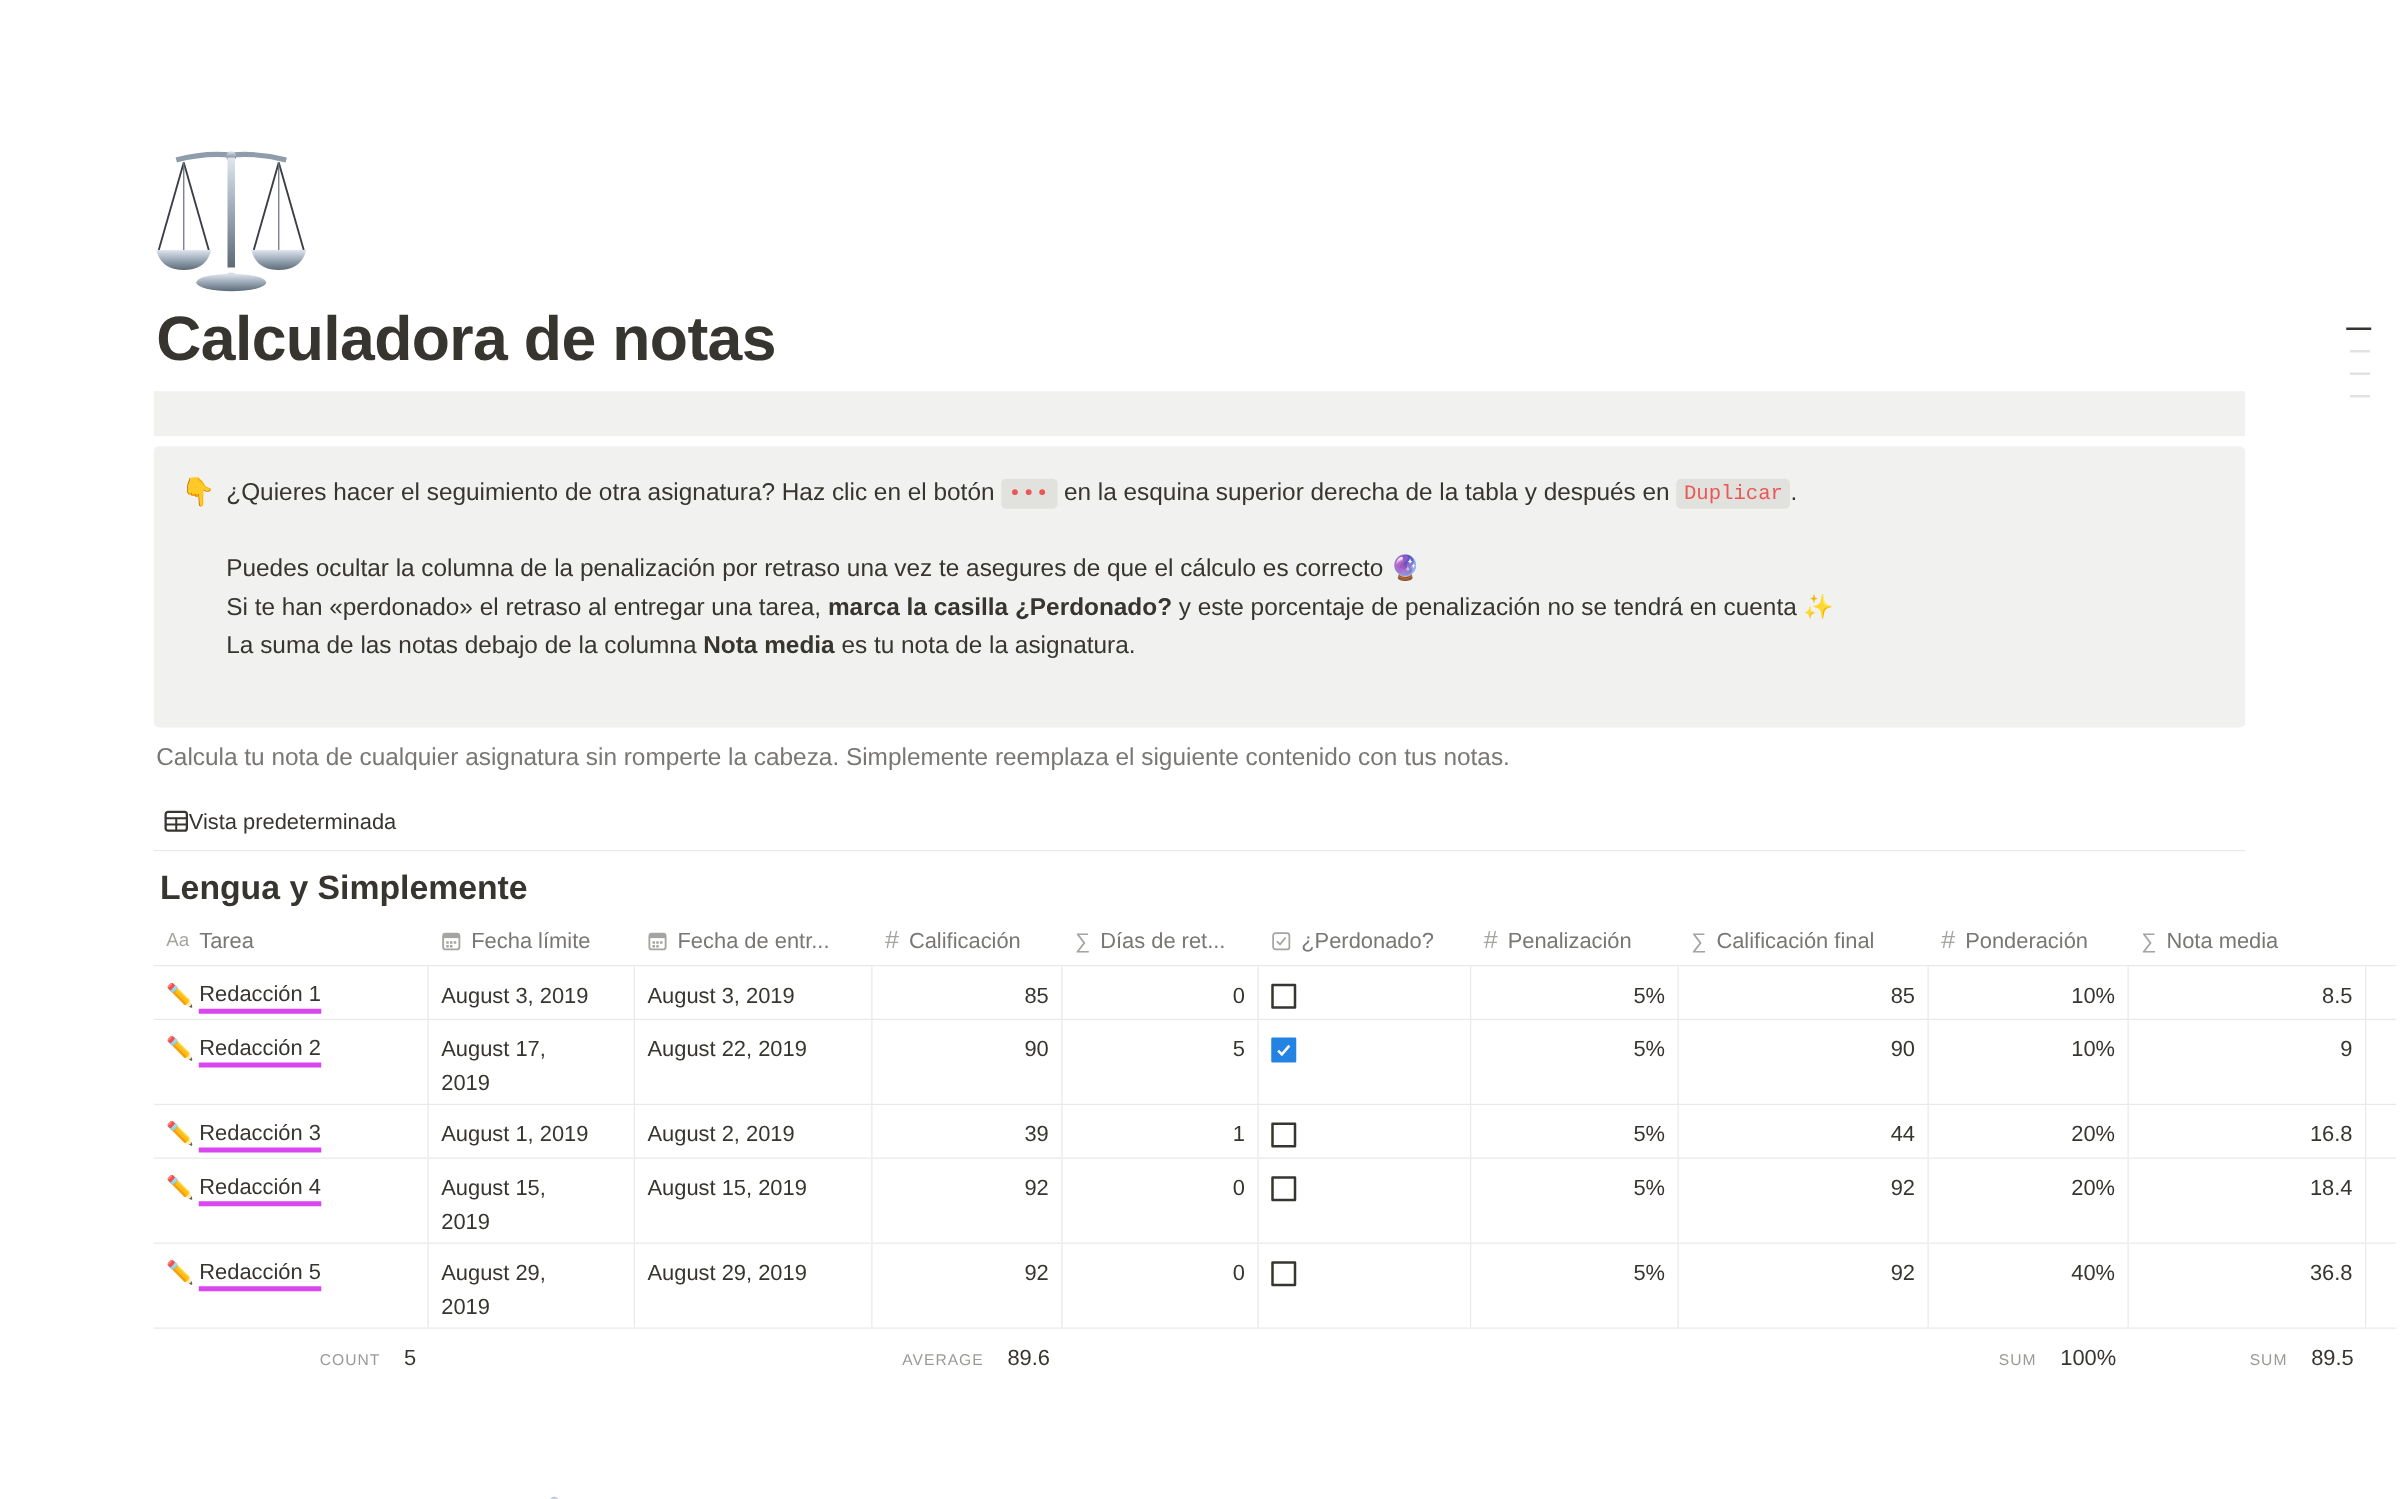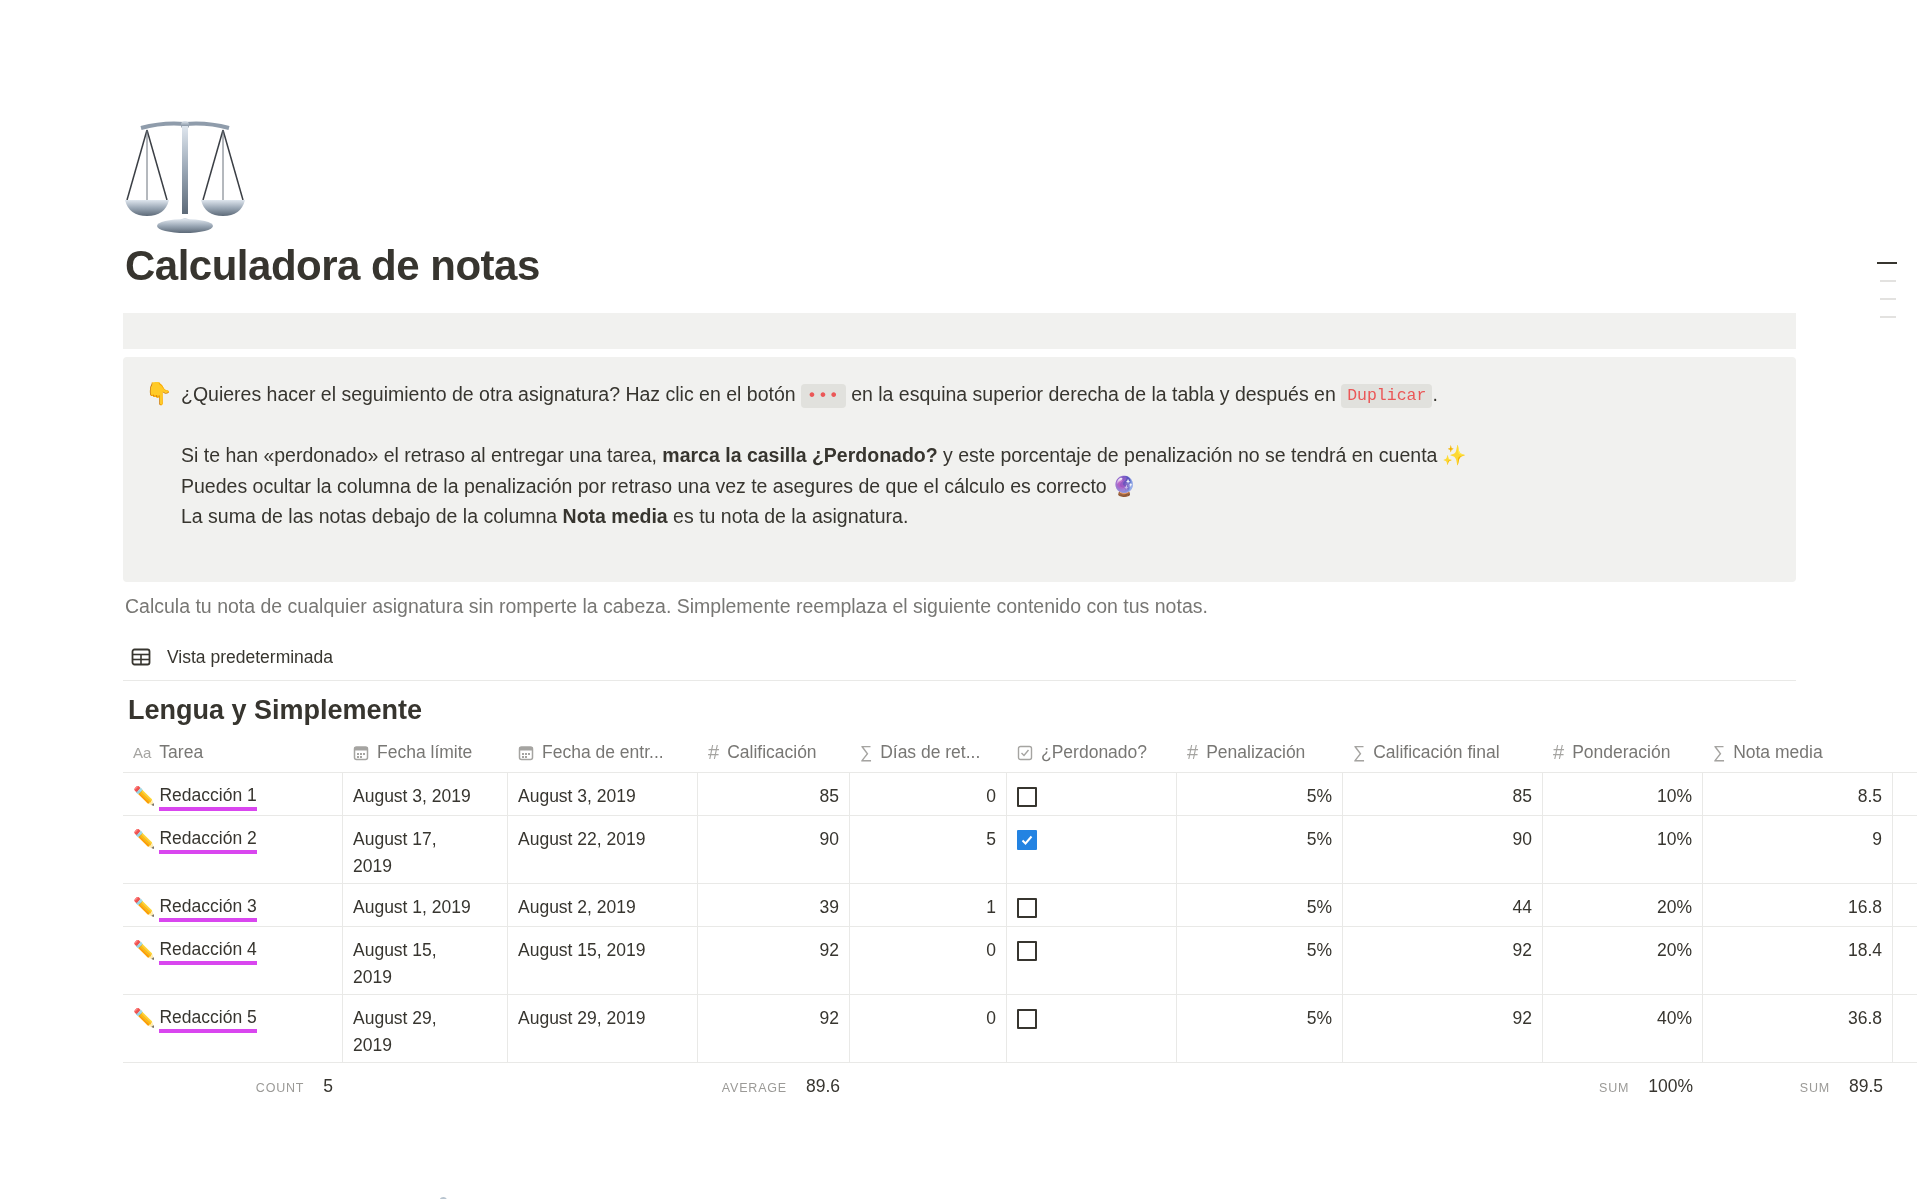--- a/index.html
+++ b/index.html
@@ -2,36 +2,36 @@
 <html><head>
 <meta charset="utf-8">
 <style>
   * { box-sizing: border-box; margin: 0; padding: 0; }
   html, body { width: 1920px; height: 1199px; overflow: hidden; background: #ffffff; }
   body { font-family: "Liberation Sans", "DejaVu Sans", sans-serif; color: #37352f; position: relative; }
 
   .page { position: absolute; left: 123px; top: 0; width: 1675px; }
 
   .page-icon { position: absolute; left: 0; top: 116px; width: 124px; height: 120px; }
-  .page-title { position: absolute; left: 2px; top: 242px; font-size: 42px; font-weight: 700; color: #37352f; letter-spacing: -0.5px; white-space: nowrap; }
+  .page-title { position: absolute; left: 2px; top: 242px; font-size: 50px; font-weight: 700; color: #37352f; letter-spacing: -0.5px; white-space: nowrap; }
 
   .empty-block { position: absolute; left: 0; top: 313px; width: 1673px; height: 36px; background: #f1f1ef; }
 
   .callout { position: absolute; left: 0; top: 357px; width: 1673px; height: 225px; background: #f1f1ef; border-radius: 4px; }
   .callout-emoji { position: absolute; left: 22px; top: 22px; font-size: 22px; line-height: 30px; }
   .callout-body { position: absolute; left: 58px; top: 22px; font-size: 19.5px; line-height: 30.5px; color: #37352f; white-space: nowrap; }
   .callout-body b { font-weight: 700; }
   .callout-line { height: 30.5px; }
   .callout-gap { height: 30.5px; }
   .inline-code { display: inline-block; font-family: "Liberation Mono", "DejaVu Sans Mono", monospace; font-size: 16.5px; color: #eb5757; background: rgba(135,131,120,0.15); border-radius: 4px; padding: 0 6px; line-height: 24px; vertical-align: 1px; }
   .dots { letter-spacing: 1px; font-weight: 700; }
 
   .description { position: absolute; left: 2px; top: 595px; font-size: 19.5px; color: #787774; white-space: nowrap; }
 
-  .view-tab { position: absolute; left: 8px; top: 643px; height: 28px; display: flex; align-items: center; gap: 16px; font-size: 17.5px; color: #37352f; cursor: pointer; }
+  .view-tab { position: absolute; left: 8px; top: 643px; height: 28px; display: flex; align-items: center; gap: 0; font-size: 17.5px; color: #37352f; cursor: pointer; }
   .view-tab svg { width: 20px; height: 18px; }
   .view-divider { position: absolute; left: 0; top: 680px; width: 1673px; height: 1px; background: #e9e9e7; }
 
   .db-title { position: absolute; left: 5px; top: 695px; font-size: 27px; font-weight: 700; color: #37352f; white-space: nowrap; }
 
   .table { position: absolute; left: 0; top: 733px; }
   .thead { display: flex; height: 40px; border-bottom: 1px solid #e9e9e7; }
   .th { display: flex; align-items: center; gap: 8px; padding-left: 10px; font-size: 17.5px; color: #787774; white-space: nowrap; overflow: hidden; }
   .th .ic { color: #a5a4a1; font-size: 17px; display: inline-flex; align-items: center; }
   .th .ic svg { width: 16px; height: 16px; }
@@ -94,24 +94,24 @@
   <div class="empty-block"></div>
 
   <div class="callout">
     <span class="callout-emoji">👇</span>
     <div class="callout-body">
       <div class="callout-line">
         <span>¿Quieres hacer el seguimiento de otra asignatura? Haz clic en el botón </span><span class="inline-code dots">•••</span><span> en la esquina superior derecha de la tabla y después en </span><span class="inline-code">Duplicar</span><span>.</span>
       </div>
       <div class="callout-gap"></div>
       <div class="callout-line">
+        <span>Puedes ocultar la columna de la penalización por retraso una vez te asegures de que el cálculo es correcto </span><span>🔮</span>
+      </div>
+      <div class="callout-line">
         <span>Si te han «perdonado» el retraso al entregar una tarea, </span><b>marca la casilla ¿Perdonado?</b><span> y este porcentaje de penalización no se tendrá en cuenta </span><span>✨</span>
-      </div>
-      <div class="callout-line">
-        <span>Puedes ocultar la columna de la penalización por retraso una vez te asegures de que el cálculo es correcto </span><span>🔮</span>
       </div>
       <div class="callout-line">
         <span>La suma de las notas debajo de la columna </span><b>Nota media</b><span> es tu nota de la asignatura.</span>
       </div>
     </div>
   </div>
 
   <div class="description">Calcula tu nota de cualquier asignatura sin romperte la cabeza. Simplemente reemplaza el siguiente contenido con tus notas.</div>
 
   <div class="view-tab">

